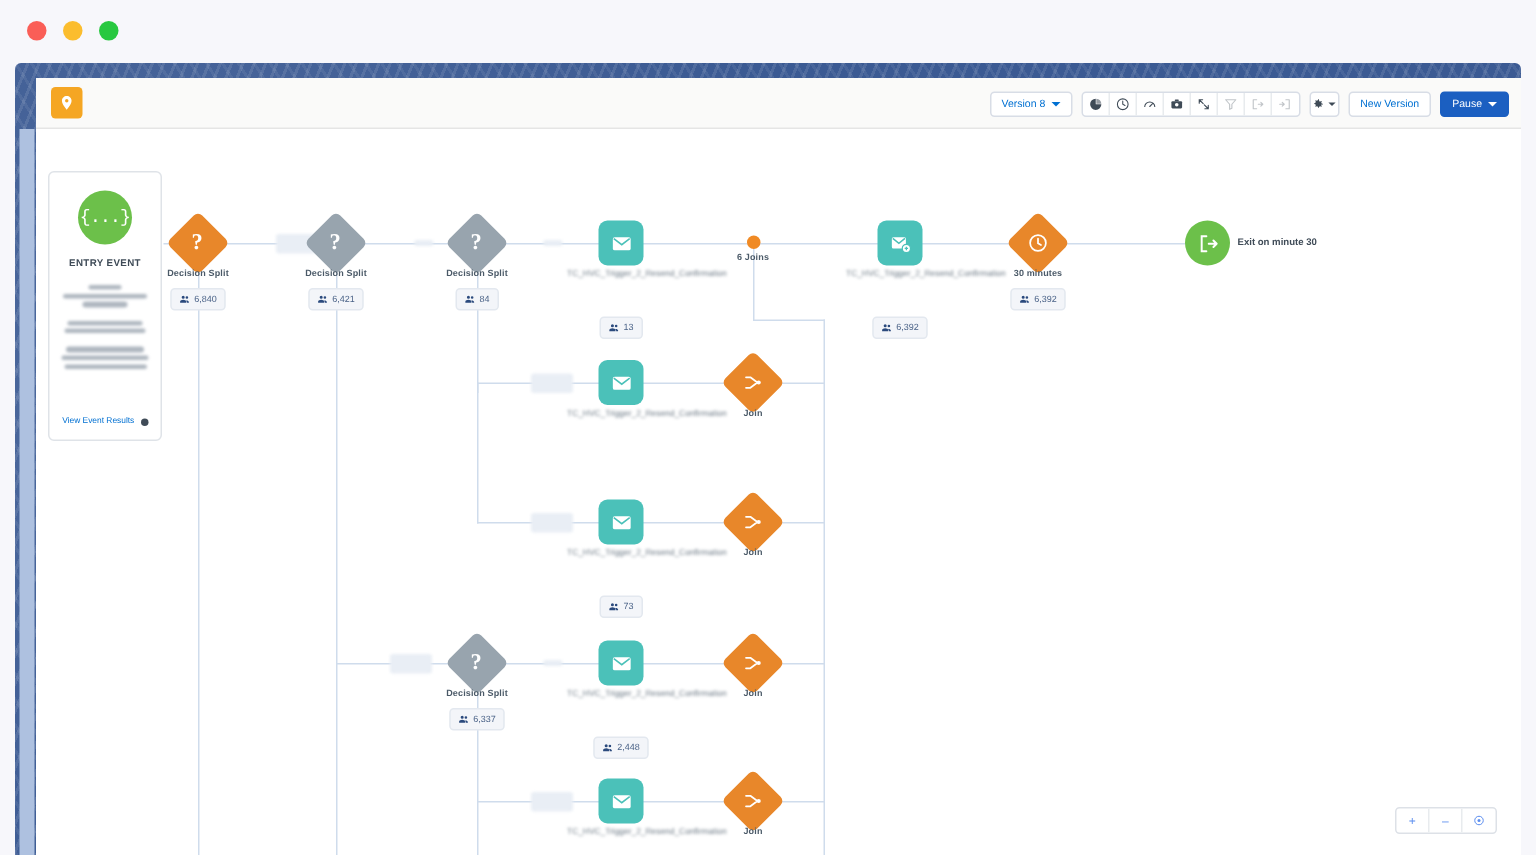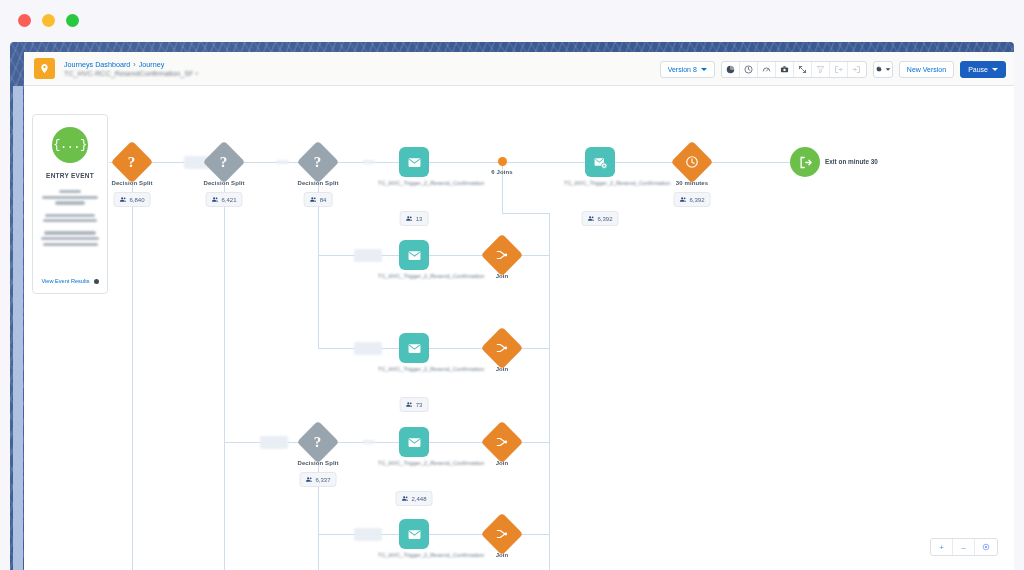--- a/index.html
+++ b/index.html
@@ -180,29 +180,20 @@
   <div id="app">
 
     <div id="topbar">
 
       <div id="bc-icon">
         <svg width="11" height="11" viewBox="0 0 24 24">
             <path fill="#fff" d="M12 2C8.1 2 5 5.1 5 9c0 5.2 7 13 7 13s7-7.8 7-13c0-3.9-3.1-7-7-7zm0 9.5A2.5 2.5 0 1 1 12 6.5a2.5 2.5 0 0 1 0 5z"></path>
           </svg>
       </div>
 
-      <div id="bc-text">
-        <div id="bc-line1">
-          <span>Journeys Dashboard</span><span class="sep">›</span><span>Journey</span>
-        </div>
-        <div id="bc-line2">
-          <span>TC_HVC-RCC_ResendConfirmation_SF</span>
-          <span class="caret">›</span>
-        </div>
-      </div>
 
       <div id="topbar-right">
 
         <div class="tb-btn">
           <span>Version 8</span>
           <span class="caret-d"></span>
         </div>
 
         <div class="icon-group">
           <div class="ig-btn">

